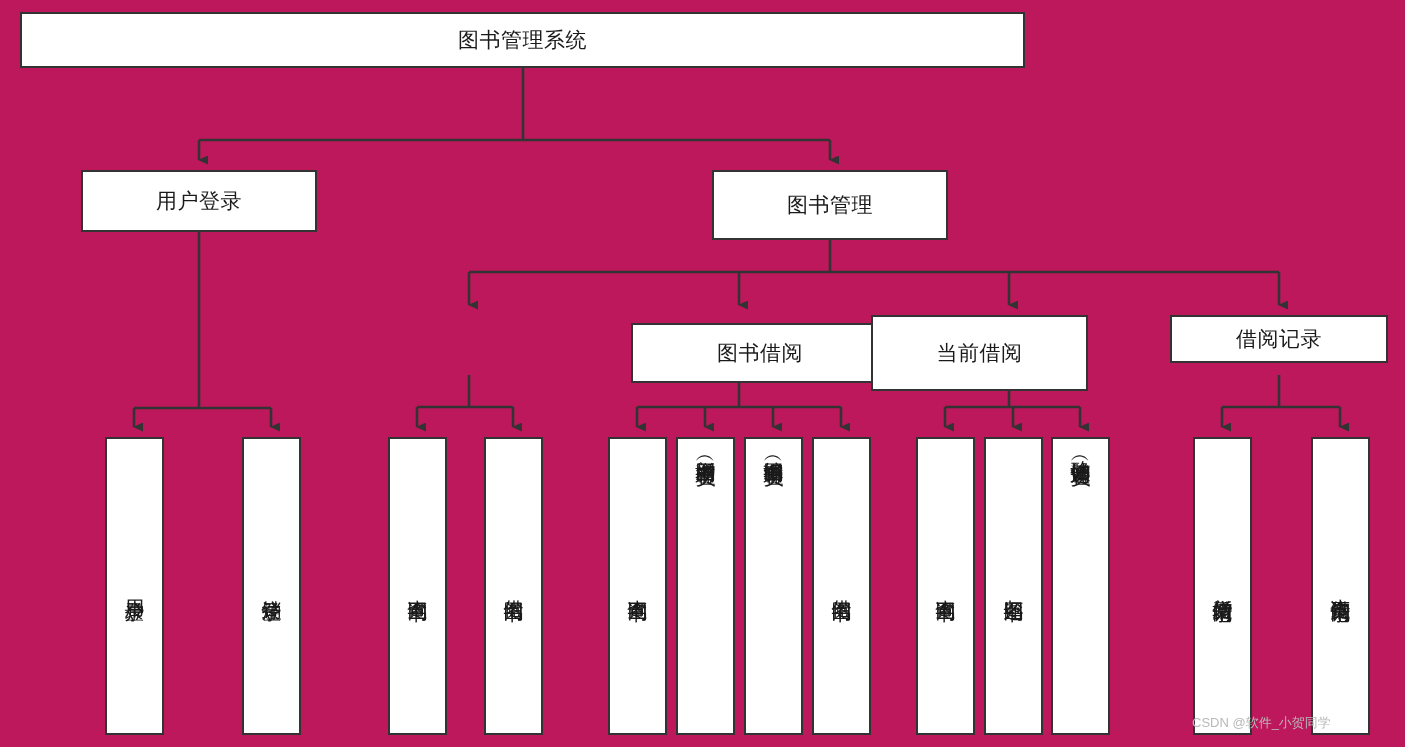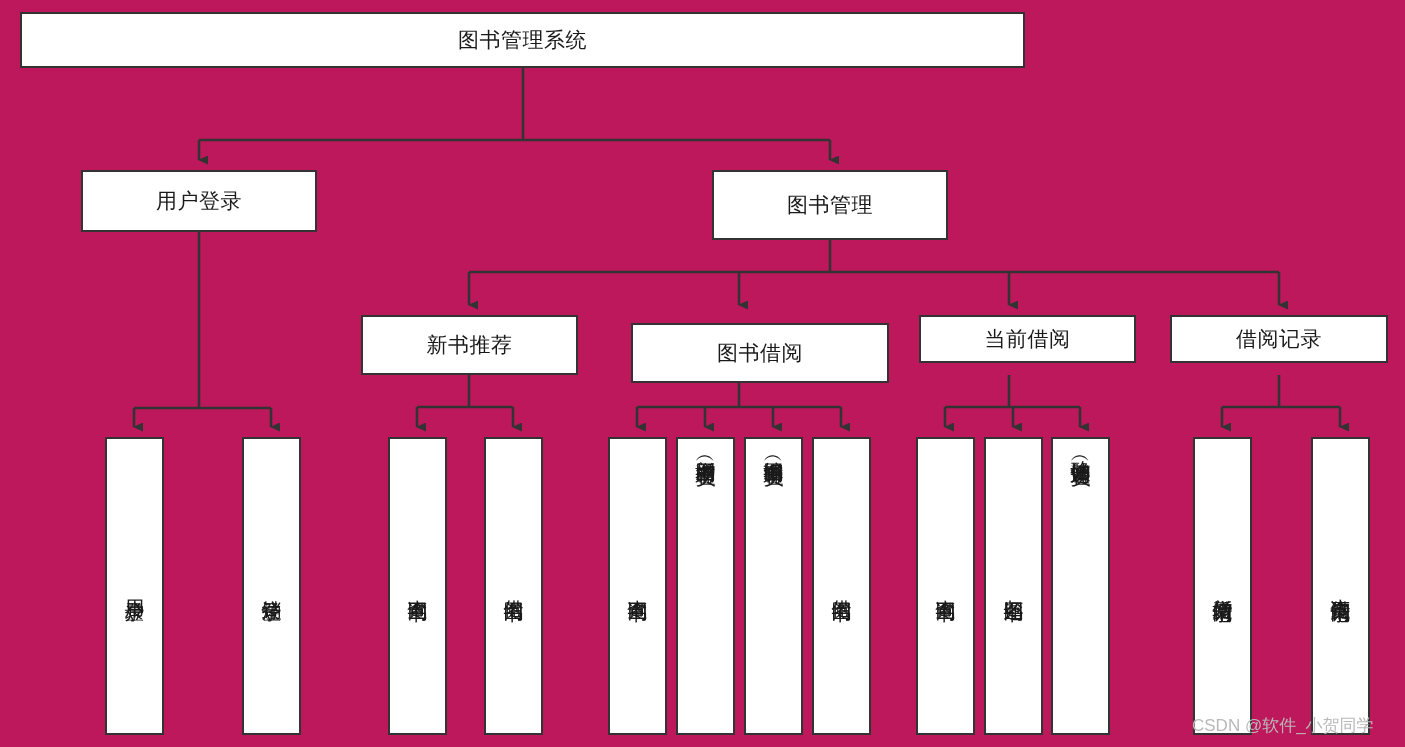--- a/index.html
+++ b/index.html
@@ -64,21 +64,21 @@
     margin: 0 auto;
   }
   .node.vertical.centered {
     align-items: center;
     padding-top: 0;
   }
   .watermark {
     position: absolute;
     left: 1192px;
     top: 714px;
-    font-size: 17px;
+    font-size: 13px;
     color: #b9b9b9;
     white-space: nowrap;
     z-index: 5;
     font-family: "Liberation Sans", "DejaVu Sans", sans-serif;
   }
 </style>
 </head>
 <body>
 
 <div id="diagram-root">
@@ -137,27 +137,24 @@
     <span class="node-label">图书管理系统</span>
   </div>
 
   <div class="node horizontal" style="left:81px; top:170px; width:236px; height:62px;">
     <span class="node-label">用户登录</span>
   </div>
   <div class="node horizontal" style="left:712px; top:170px; width:236px; height:70px;">
     <span class="node-label">图书管理</span>
   </div>
 
-  <div class="node horizontal" style="left:361px; top:315px; width:217px; height:60px;">
-    <span class="node-label">新书推荐</span>
-  </div>
   <div class="node horizontal" style="left:631px; top:323px; width:258px; height:60px;">
     <span class="node-label">图书借阅</span>
   </div>
-  <div class="node horizontal" style="left:919px; top:315px; width:217px; height:48px;">
+  <div class="node horizontal" style="left:871px; top:315px; width:217px; height:76px;">
     <span class="node-label">当前借阅</span>
   </div>
   <div class="node horizontal" style="left:1170px; top:315px; width:218px; height:48px;">
     <span class="node-label">借阅记录</span>
   </div>
 
   <div class="node vertical centered" style="left:105px; top:437px; width:59px; height:298px;">
     <span class="node-label">用户登录</span>
   </div>
   <div class="node vertical centered" style="left:242px; top:437px; width:59px; height:298px;">

